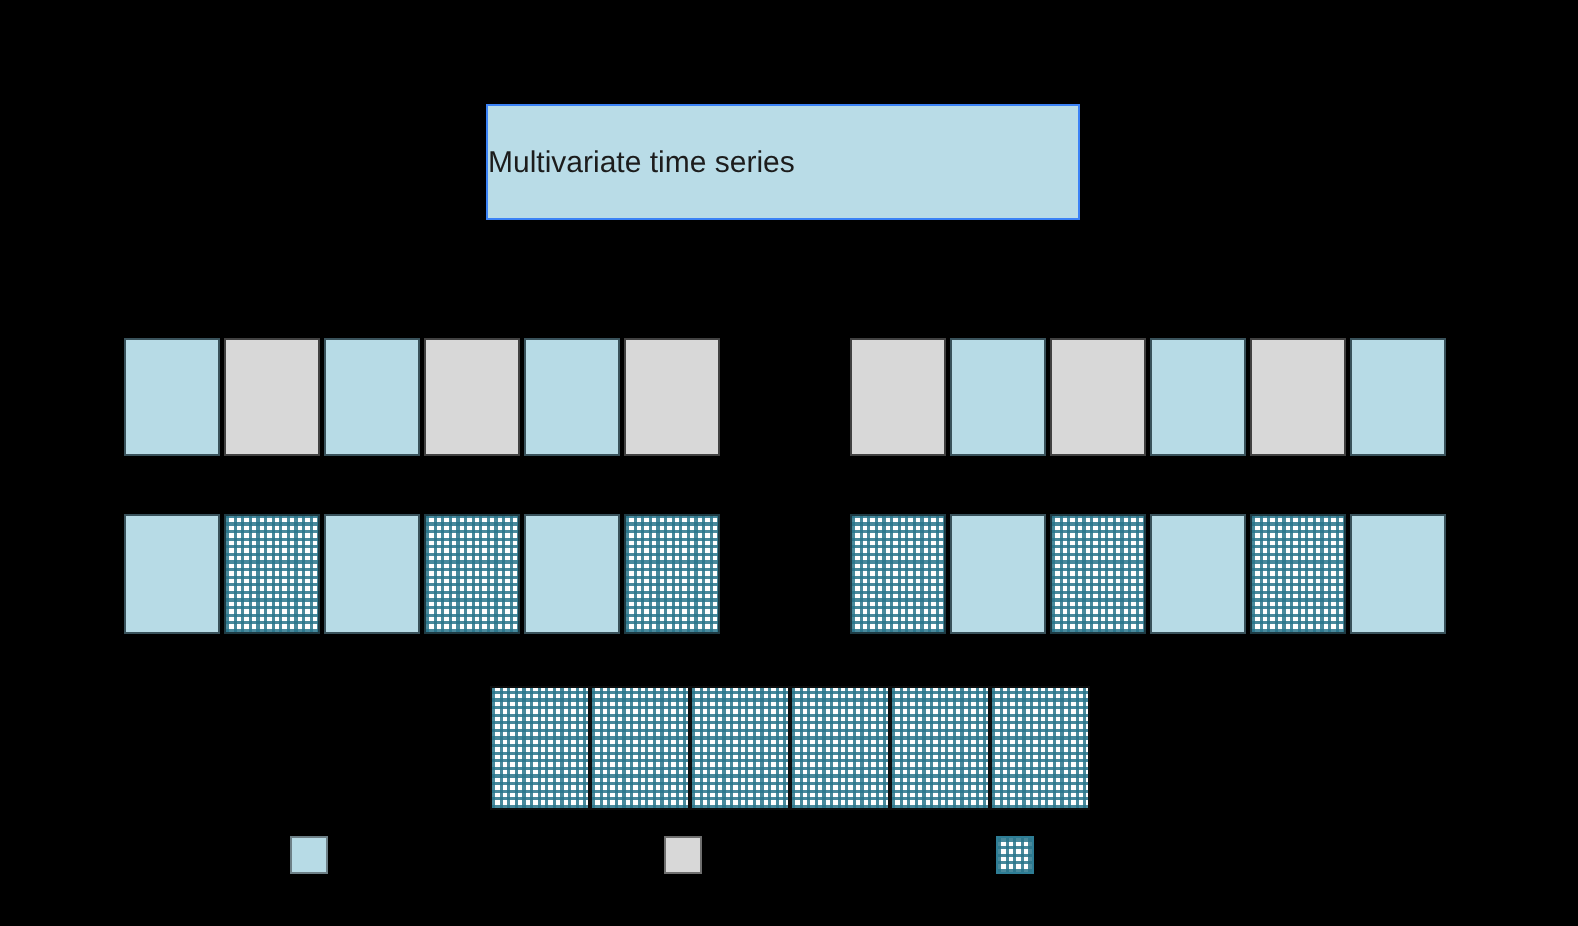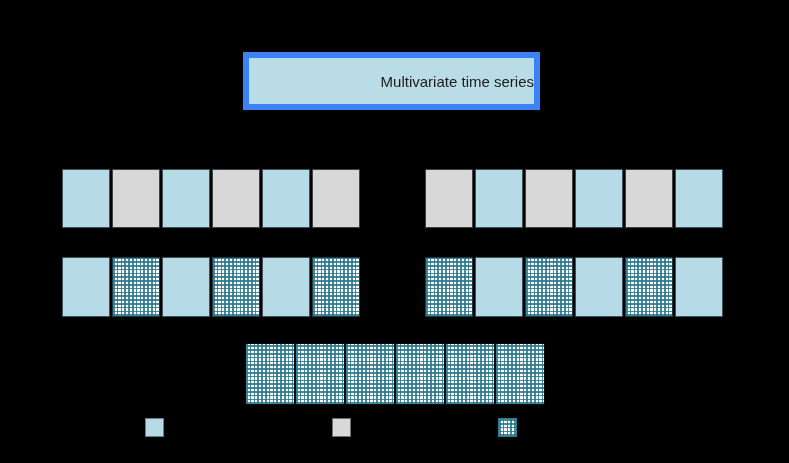--- a/index.html
+++ b/index.html
@@ -18,24 +18,24 @@
 
   
   .title-box {
     position: absolute;
     left: 243px;
     top: 52px;
     width: 297px;
     height: 58px;
     box-sizing: border-box;
     background: #b9dce7;
-    border: 6px solid #3b82f6;
+    border: 1px solid #3b82f6;
     display: flex;
     align-items: center;
-    justify-content: flex-end;
+    justify-content: flex-start;
     font-size: 15px;
     color: #1c1c1c;
   }
 
   
   .group {
     position: absolute;
     display: flex;
     gap: 2px;
   }

